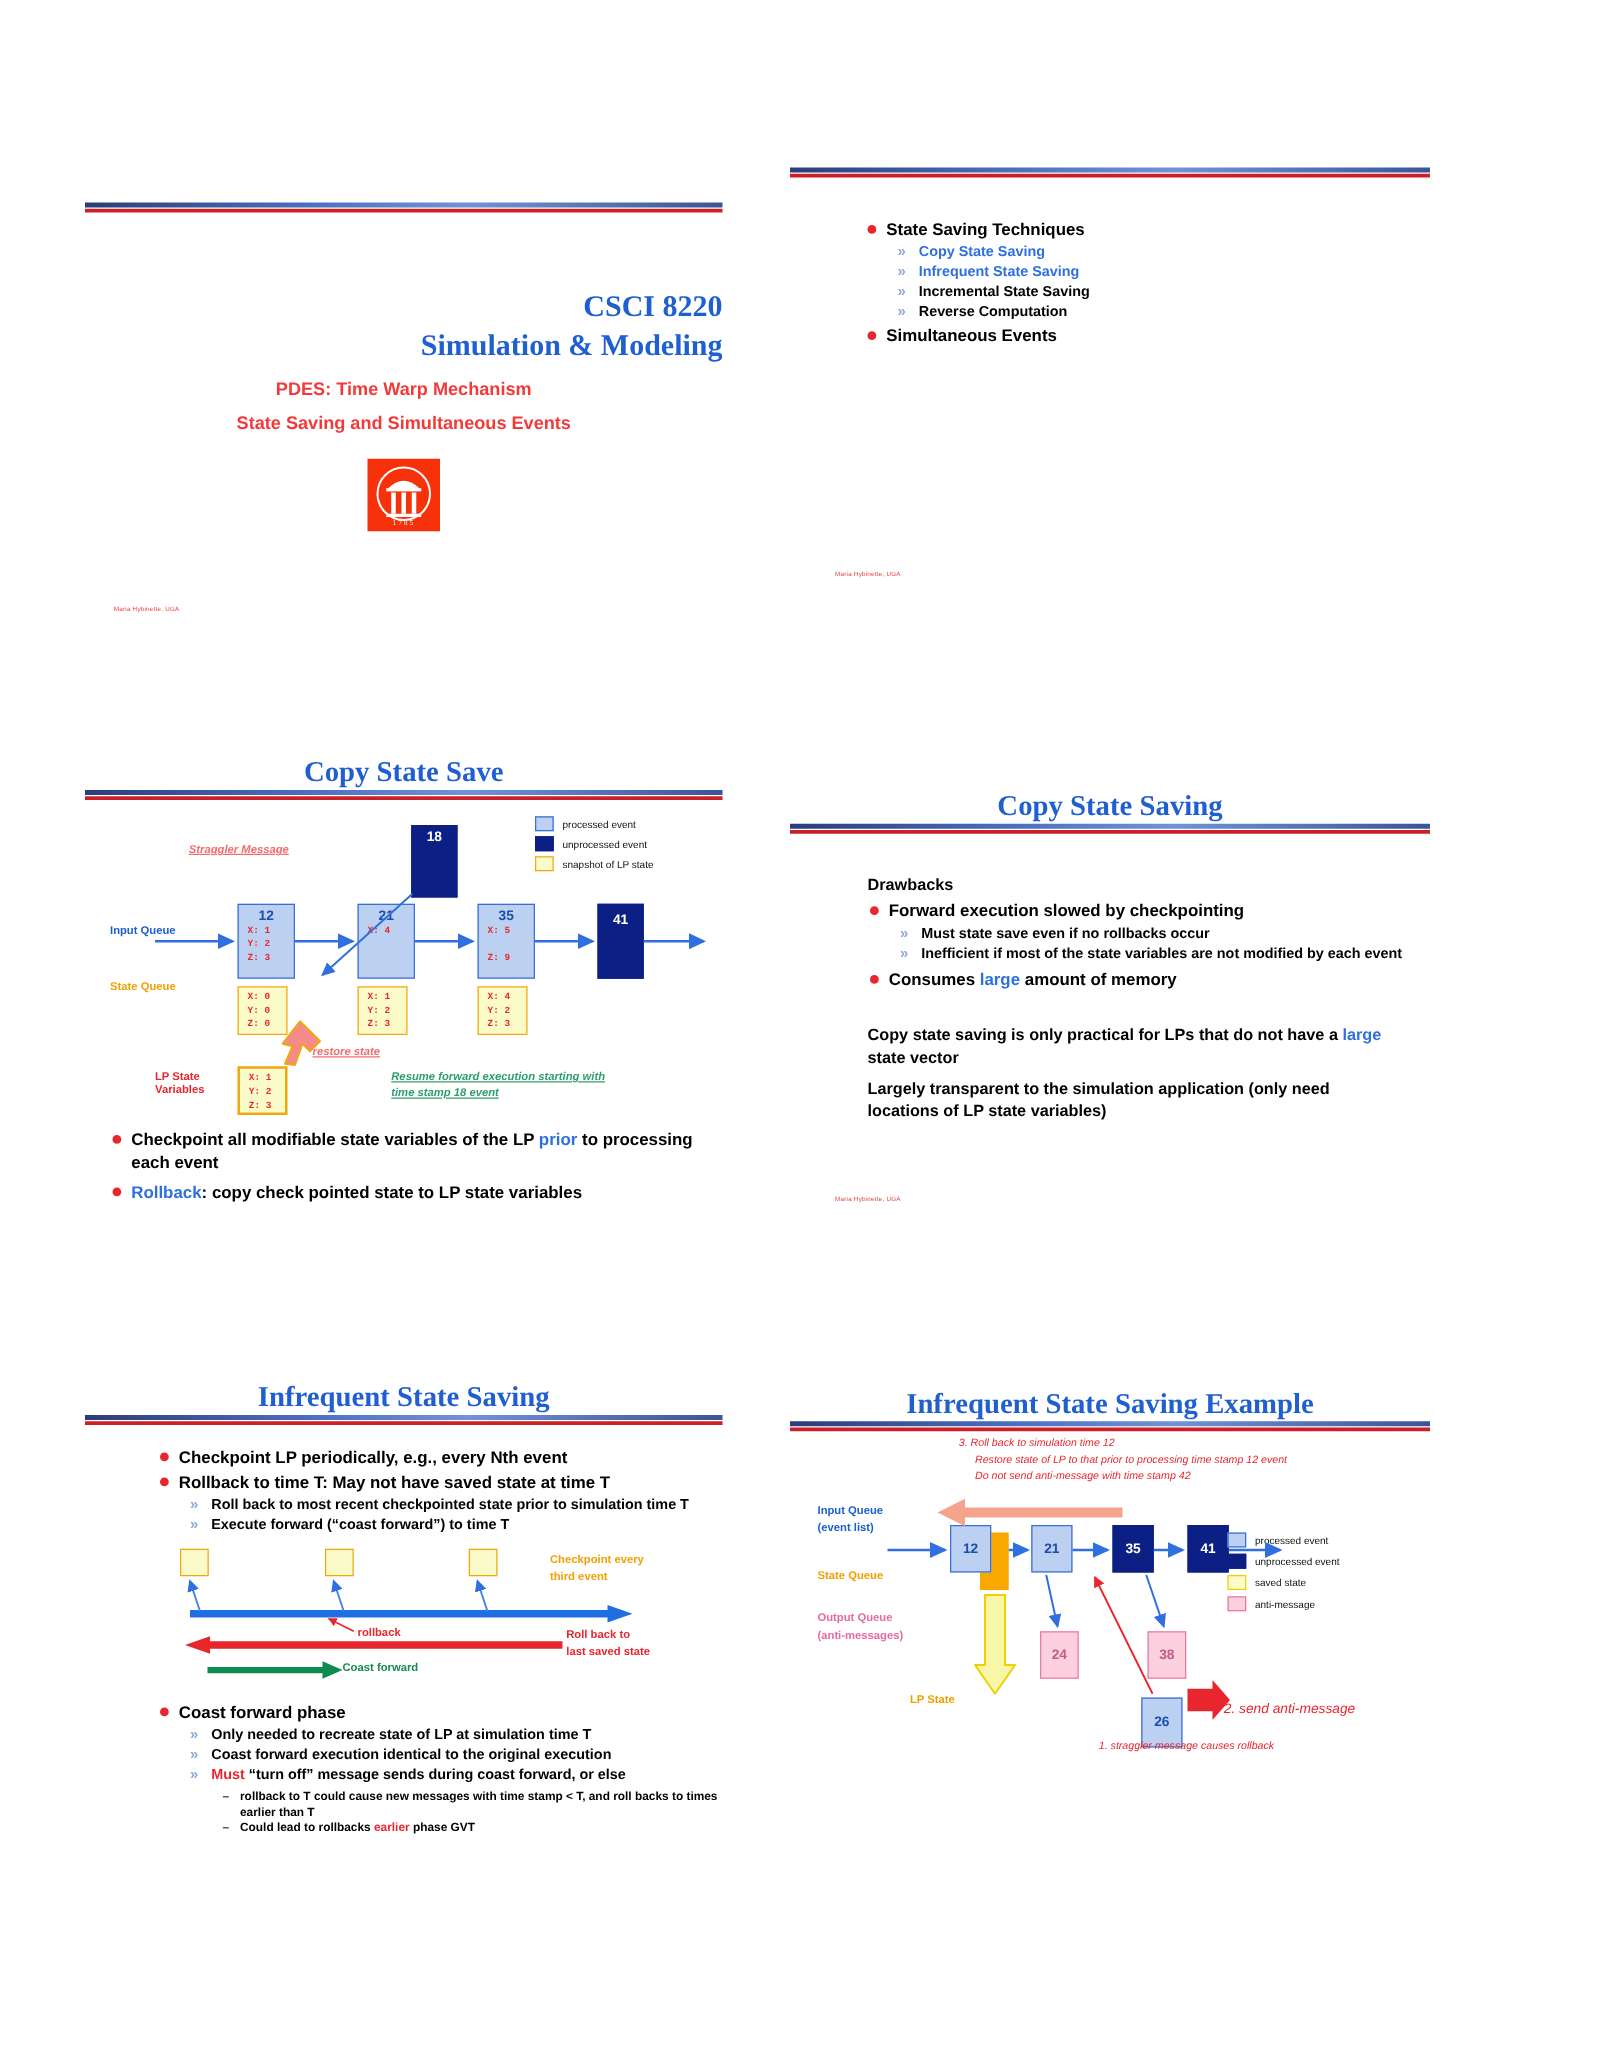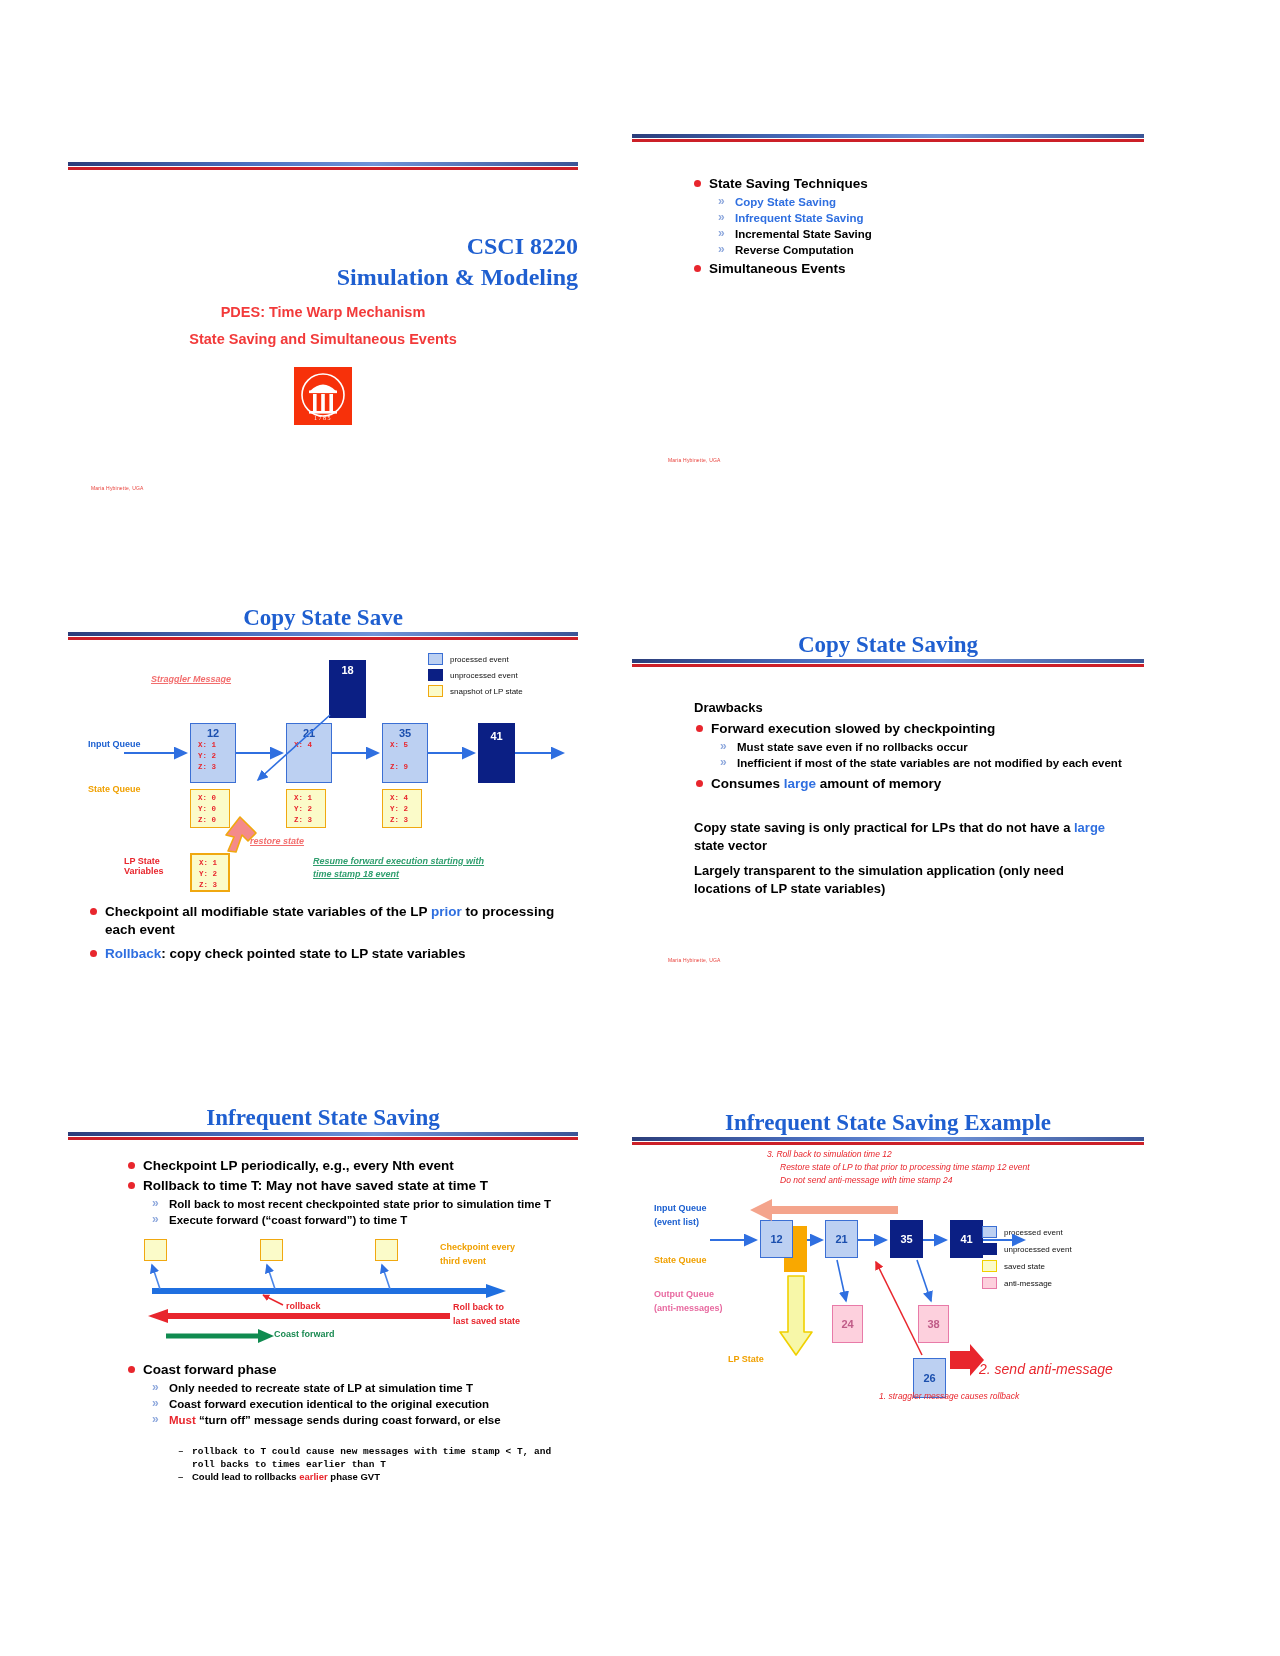--- a/index.html
+++ b/index.html
@@ -362,33 +362,33 @@
 
       <path d="M98 231 L192 231" stroke="#108b50" stroke-width="5"></path>
       <path d="M190 224 L206 231 L190 238 Z" fill="#108b50"></path>
     </svg>
 
     <ul class="lvl1" style="position:absolute; left:58px; top:256px; width:450px;">
       <li class="b1">Coast forward phase</li>
       <li class="b2" style="margin-left:26px;">Only needed to recreate state of LP at simulation time T</li>
       <li class="b2" style="margin-left:26px;">Coast forward execution identical to the original execution</li>
       <li class="b2" style="margin-left:26px;"><span class="red">Must</span><span> “turn off” message sends during coast forward, or else</span></li>
-      <li class="b3" style="margin-left:52px; margin-top:18px;font-family:Liberation Mono, monospace;">rollback to T could cause new messages with time stamp &lt; T, and roll backs to times earlier than T</li>
+      <li class="b3" style="margin-left:52px; margin-top:4px;">rollback to T could cause new messages with time stamp &lt; T, and roll backs to times earlier than T</li>
       <li class="b3" style="margin-left:52px;"><span>Could lead to rollbacks </span><span class="red">earlier</span><span> phase GVT</span></li>
     </ul>
   </div>
 
   <div class="slide" style="left:632px; top:1110px; width:512px; height:370px;">
     <div class="slide-title">Infrequent State Saving Example</div>
     <div class="rule"></div>
 
     <div style="position:absolute; left:135px; top:38px; width:380px; color:#e8262d; font-size:8.5px; font-style:italic; line-height:1.5;">
       <div>3. Roll back to simulation time 12</div>
       <div style="padding-left:13px;">Restore state of LP to that prior to processing time stamp 12 event</div>
-      <div style="padding-left:13px;">Do not send anti-message with time stamp 24</div>
+      <div style="padding-left:13px;">Do not send anti-message with time stamp 42</div>
     </div>
 
     <div class="lbl bluelbl" style="left:22px; top:92px; line-height:1.5;">
       <div>Input Queue</div>
         <div>(event list)</div>
     </div>
     <div class="lbl orangelbl" style="left:22px; top:145px;">State Queue</div>
     <div class="lbl pinklbl" style="left:22px; top:178px; line-height:1.5;">
       <div>Output Queue</div>
         <div>(anti-messages)</div>
@@ -423,21 +423,21 @@
 
     <div class="legend-sw" style="left:350px; top:116px; background:#bcd0f2; border:1.5px solid #3b6fd4;"></div>
     <div class="legend-row" style="left:372px; top:118px;">processed event</div>
     <div class="legend-sw" style="left:350px; top:133px; background:#0b1f84; border:1.5px solid #0b1f84;"></div>
     <div class="legend-row" style="left:372px; top:135px;">unprocessed event</div>
     <div class="legend-sw" style="left:350px; top:150px; background:#fbfbc9; border:1.5px solid #f0d000;"></div>
     <div class="legend-row" style="left:372px; top:152px;">saved state</div>
     <div class="legend-sw" style="left:350px; top:167px; background:#fdd0dd; border:1.5px solid #e87aa8;"></div>
     <div class="legend-row" style="left:372px; top:169px;">anti-message</div>
 
-    <div style="position:absolute; left:347px; top:251px; color:#e8262d; font-size:14px; font-style:italic;">2. send anti-message</div>
+    <div style="position:absolute; left:347px; top:251px; color:#e8262d; font-size:11px; font-style:italic;">2. send anti-message</div>
     <div style="position:absolute; left:247px; top:281px; color:#e8262d; font-size:8.5px; font-style:italic;">1. straggler message causes rollback</div>
 
 
     <svg class="ovl" width="512" height="370">
       <defs>
         <marker id="e1" markerWidth="7" markerHeight="7" refX="6" refY="3.2" orient="auto">
             <path d="M0,0 L7,3.2 L0,6.4 z" fill="#2f6fe0"></path>
           </marker>
         <marker id="e2" markerWidth="6" markerHeight="6" refX="5" refY="3" orient="auto">
             <path d="M0,0 L6,3 L0,6 z" fill="#e8262d"></path>

